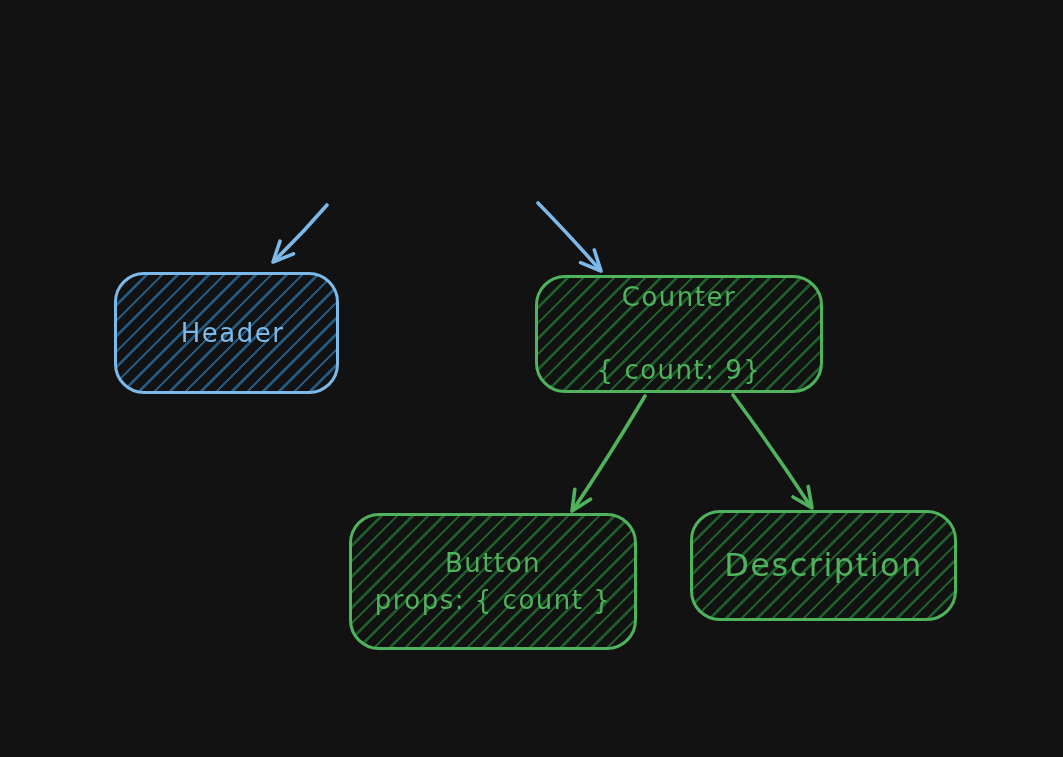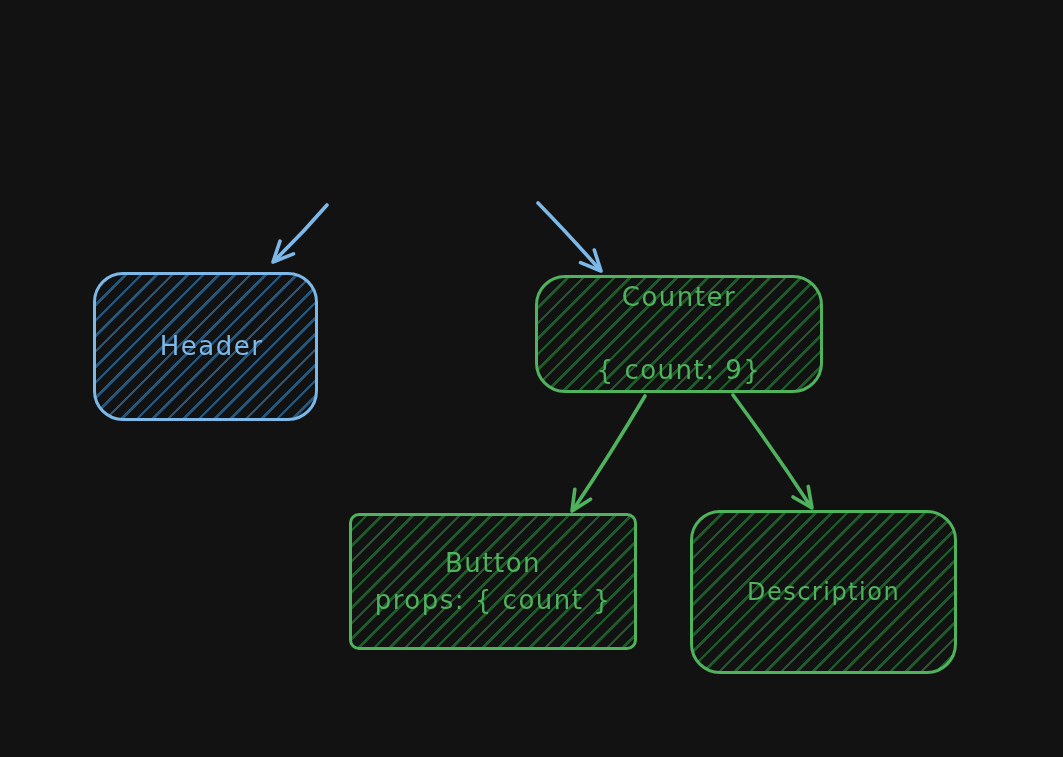--- a/index.html
+++ b/index.html
@@ -59,24 +59,24 @@
   .node.green {
     border-color: var(--green);
     color: var(--green);
     background: repeating-linear-gradient(135deg,
       transparent 0px, transparent 8.5px,
       var(--green_hatch) 8.5px, var(--green_hatch) 11px);
   }
   .node .label { display: block; }
 
   #node-app         { left: 313px; top: 88px;  width: 224px; height: 115px; }
-  #node-header      { left: 93px;  top: 272px; width: 225px; height: 149px; padding-left: 12px; }
+  #node-header      { left: 114px;  top: 272px; width: 225px; height: 122px; padding-left: 12px; }
   #node-counter     { left: 535px; top: 275px; width: 288px; height: 118px; gap: 36px; }
-  #node-button      { left: 349px; top: 513px; width: 288px; height: 137px; border-radius: 10px; }
-  #node-description { left: 690px; top: 510px; width: 267px; height: 164px; font-size: 24px; justify-content: center; }
+  #node-button      { left: 349px; top: 513px; width: 288px; height: 137px; }
+  #node-description { left: 690px; top: 510px; width: 267px; height: 111px; font-size: 32px; justify-content: center; }
 </style>
 </head>
 <body>
 
 <div class="canvas">
 
   <svg class="edges-layer" viewBox="0 0 1063 757" xmlns="http://www.w3.org/2000/svg">
 
     <g class="edge blue">
       <path d="M327,205 Q302,234 274,261"></path>

